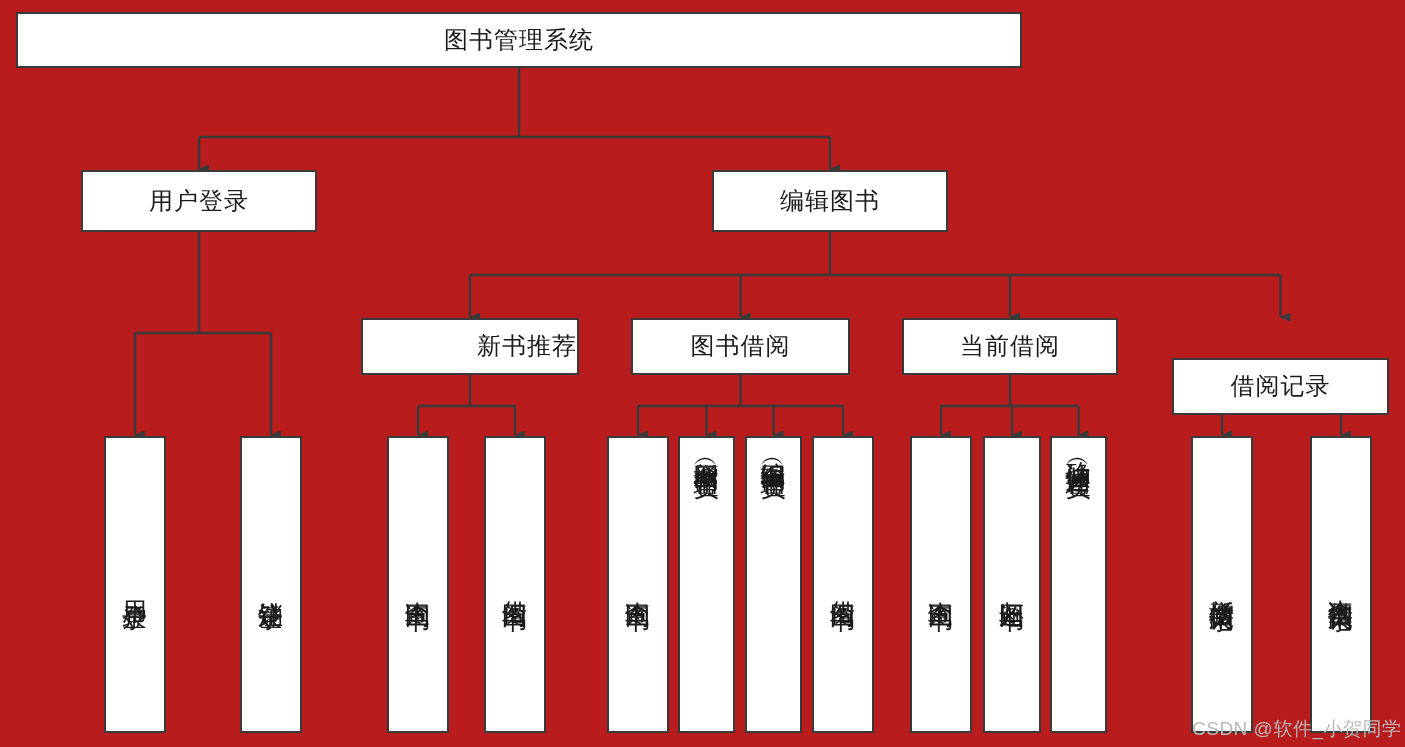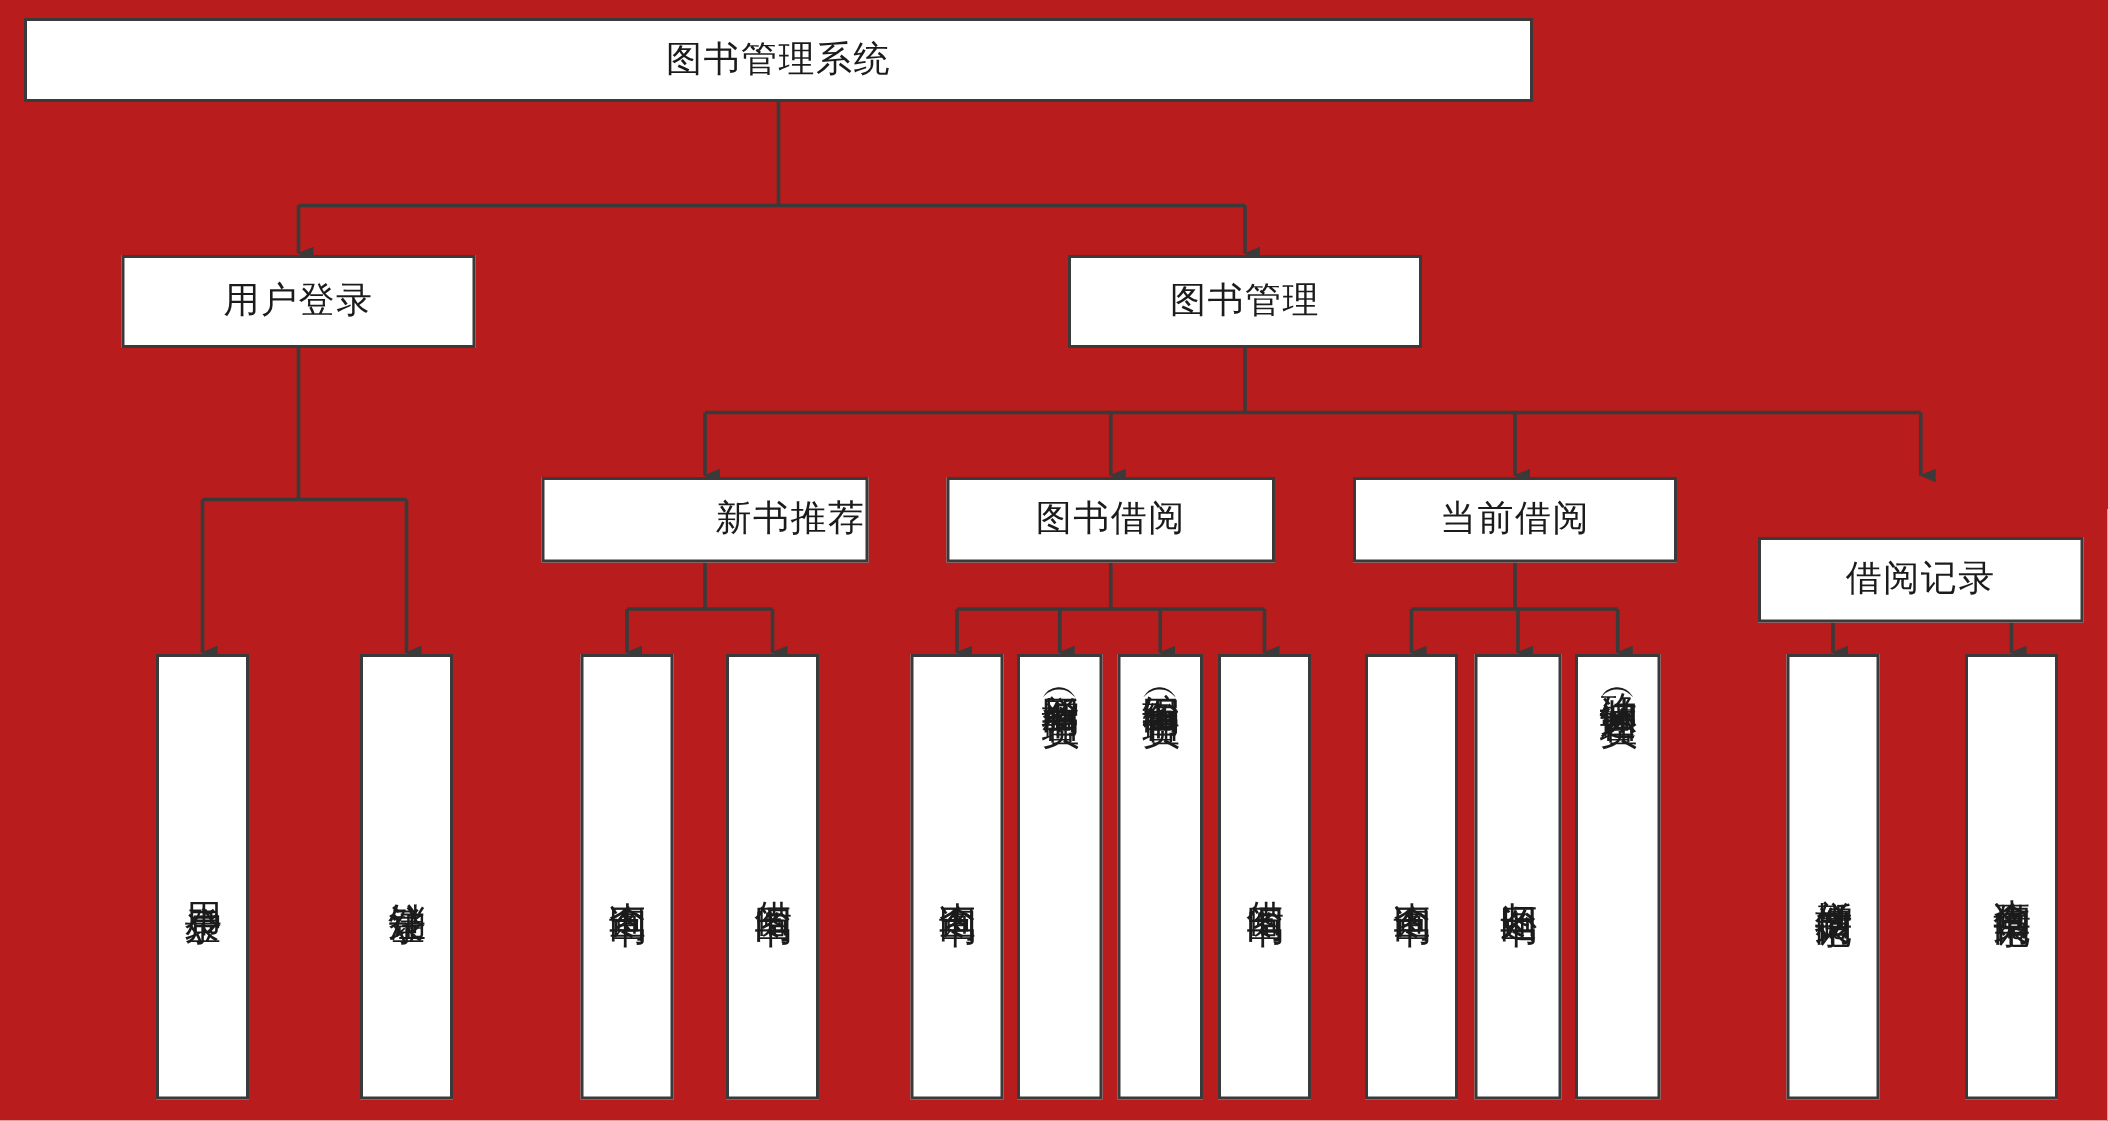--- a/index.html
+++ b/index.html
@@ -110,21 +110,21 @@
   </svg>
 
   <div id="node-layer">
       <div class="node horiz" style="left: 16px; top: 12px; width: 1006px; height: 56px;">
         <span>图书管理系统</span>
       </div>
       <div class="node horiz" style="left: 81px; top: 170px; width: 236px; height: 62px;">
         <span>用户登录</span>
       </div>
       <div class="node horiz" style="left: 712px; top: 170px; width: 236px; height: 62px;">
-        <span>图书管理</span>
+        <span>编辑图书</span>
       </div>
       <div class="node horiz" style="left: 361px; top: 318px; width: 218px; height: 57px; justify-content: flex-end;">
         <span>新书推荐</span>
       </div>
       <div class="node horiz" style="left: 631px; top: 318px; width: 219px; height: 57px;">
         <span>图书借阅</span>
       </div>
       <div class="node horiz" style="left: 902px; top: 318px; width: 216px; height: 57px;">
         <span>当前借阅</span>
       </div>
@@ -165,13 +165,14 @@
         <span>确认归还（管理员）</span>
       </div>
       <div class="node vert" style="left: 1191px; top: 436px; width: 62px; height: 297px;">
         <span>新增借阅记录</span>
       </div>
       <div class="node vert" style="left: 1310px; top: 436px; width: 62px; height: 297px;">
         <span>查询借阅记录</span>
       </div>
     </div>
 
+  <div class="watermark" style="left:1192px; top:716px;">CSDN @软件_小贺同学</div>
 </div>
 
 </body></html>

